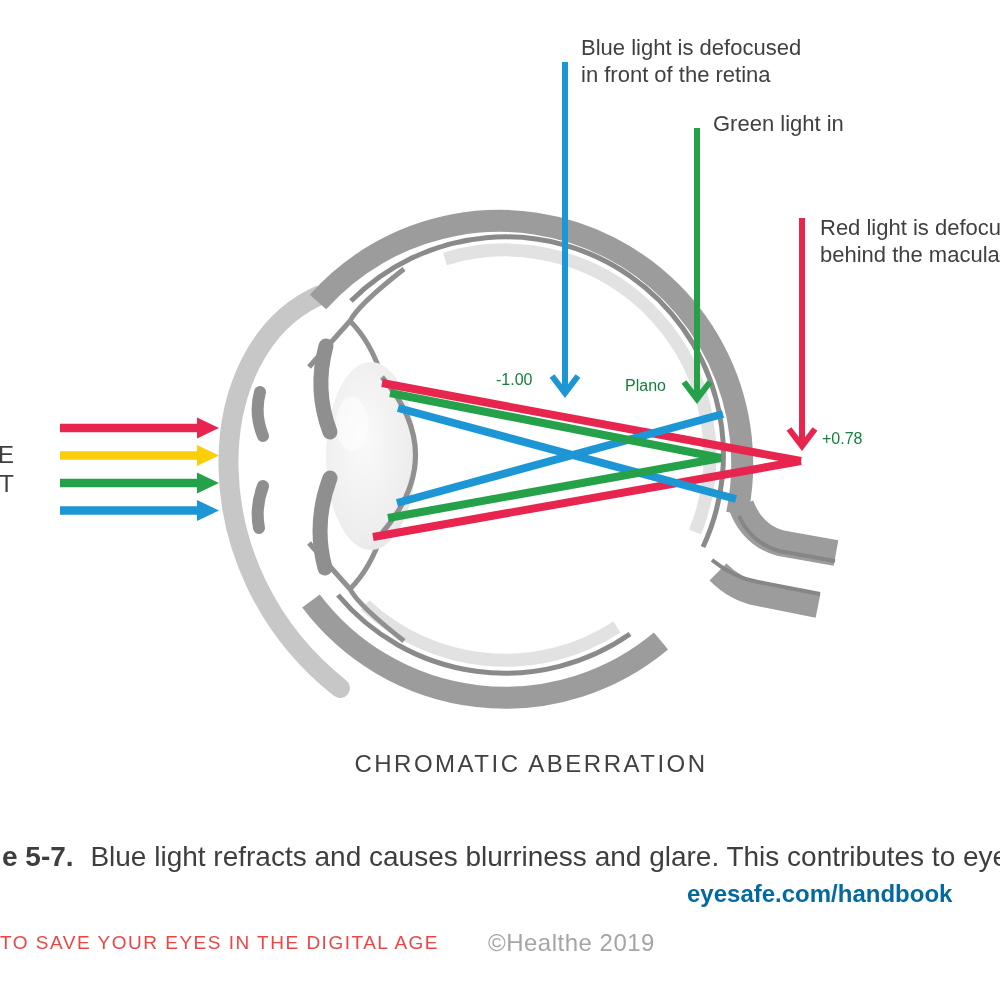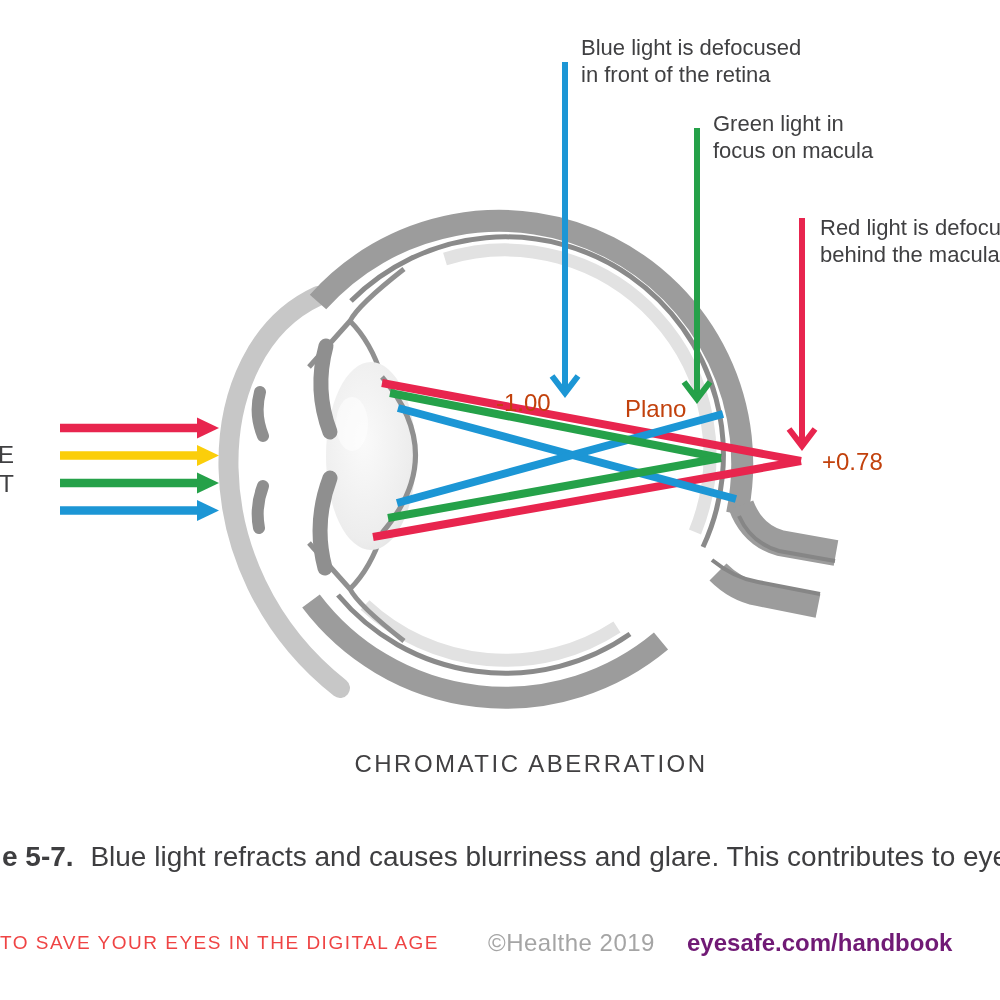--- a/index.html
+++ b/index.html
@@ -6,43 +6,43 @@
   body { width: 1000px; height: 1000px; overflow: hidden;
          font-family: "Liberation Sans", sans-serif; }
   .stage { position: relative; width: 1000px; height: 994px; overflow: hidden; background: #fff; }
   .stage svg { position: absolute; left: 0; top: 0; }
 
   .ann { position: absolute; color: #404042; font-size: 22px; line-height: 27px; white-space: nowrap; }
   #blue-label  { left: 581px; top: 34px; }
   #green-label { left: 713px; top: 110px; }
   #red-label   { left: 820px; top: 214px; }
 
-  .diopter { position: absolute; color: #c2410c; font-size: 24px; white-space: nowrap; margin-top: 18px; }
+  .diopter { position: absolute; color: #15803d; font-size: 16px; white-space: nowrap; }
   #minus-label { left: 496px; top: 371px; }
   #plano-label { left: 625px; top: 377px; }
   #plus-label  { left: 822px; top: 430px; }
 
   #visible-light { position: absolute; left: -184px; top: 440px; width: 200px;
                    text-align: right; color: #404042; font-size: 24px; line-height: 29px;
                    letter-spacing: 2px; }
 
   #chromatic-title { position: absolute; left: 0; top: 750px; width: 1062px; text-align: center;
                      color: #414042; font-size: 24px; letter-spacing: 2.5px; }
 
   #caption { position: absolute; left: 2px; top: 841px; font-size: 28px; color: #3e3e40;
              white-space: nowrap; }
   #caption .fig { font-weight: bold; }
   #caption .txt { margin-left: 9px; }
 
   #footer-title { position: absolute; left: 0px; top: 932px; font-size: 19px; letter-spacing: 1.5px;
                   color: #ef4444; white-space: nowrap; }
   #footer-copy  { position: absolute; left: 488px; top: 929px; font-size: 24px; letter-spacing: 0.5px;
                   color: #a5a5a5; white-space: nowrap; }
-  #footer-site  { position: absolute; left: 687px; top: 929px; font-size: 24px; font-weight: bold;
-                  color: #701a75; white-space: nowrap; }
+  #footer-site  { position: absolute; left: 687px; top: 880px; font-size: 24px; font-weight: bold;
+                  color: #0369a1; white-space: nowrap; }
 </style>
 </head>
 <body>
 
 <div class="stage">
 
   <svg width="1000" height="1000" viewBox="0 0 1000 1000">
     <defs>
       <radialGradient id="lensGrad" cx="42%" cy="42%" r="75%">
         <stop offset="0%" stop-color="#fafafa"></stop>
@@ -146,21 +146,20 @@
     </g>
   </svg>
 
   <div class="ann" id="blue-label">
     <div>Blue light is defocused</div>
     <div>in front of the retina</div>
   </div>
 
   <div class="ann" id="green-label">
     <div>Green light in</div>
-    <div>focus on macula</div>
   </div>
 
   <div class="ann" id="red-label">
     <div>Red light is defocused</div>
     <div>behind the macula</div>
   </div>
 
   <div class="diopter" id="minus-label">-1.00</div>
   <div class="diopter" id="plano-label">Plano</div>
   <div class="diopter" id="plus-label">+0.78</div>

